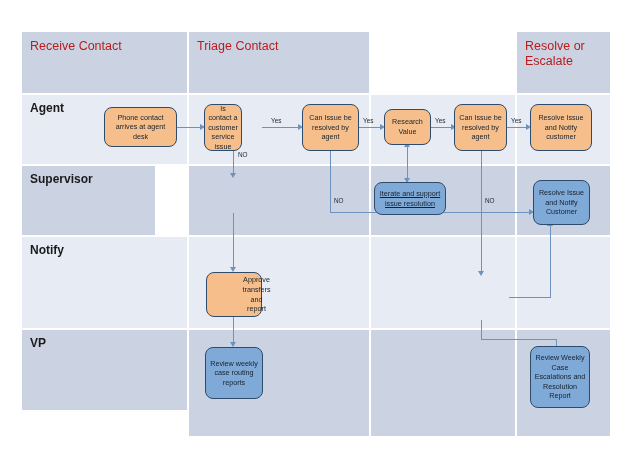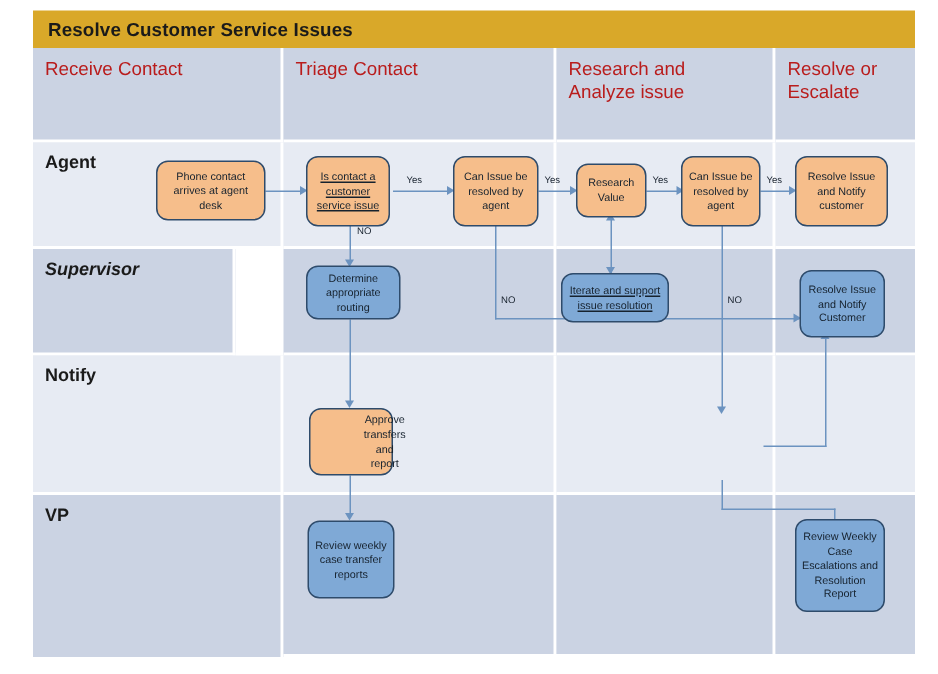--- a/index.html
+++ b/index.html
@@ -90,61 +90,55 @@
     color: #1a2430;
     font-family: "Liberation Sans", sans-serif;
     white-space: nowrap;
   }
 </style>
 </head>
 <body>
 
 <div id="canvas">
 
-  <div id="title-bar">
-    <span class="t">Resolve Customer Service Issues</span>
-  </div>
 
   <div id="grid">
 
     <div class="cell bg-a" style="left:0px;  top:0px; width:167px; height:63px;">
       <div class="phase-label">Receive Contact</div>
     </div>
     <div class="cell bg-a" style="left:167px;top:0px; width:182px; height:63px;">
       <div class="phase-label">Triage Contact</div>
-    </div>
-    <div class="cell bg-a" style="left:349px;top:0px; width:146px; height:63px;">
-      <div class="phase-label" style="width:120px;">Research and Analyze issue</div>
     </div>
     <div class="cell bg-a" style="left:495px;top:0px; width:93px;  height:63px; border-right:none;">
       <div class="phase-label" style="width:80px;">Resolve or Escalate</div>
     </div>
 
     <div class="cell bg-b" style="left:0px;  top:63px; width:167px; height:71px;">
       <div class="lane-label">Agent</div>
     </div>
     <div class="cell bg-b" style="left:167px;top:63px; width:182px; height:71px;"></div>
     <div class="cell bg-b" style="left:349px;top:63px; width:146px; height:71px;"></div>
     <div class="cell bg-b" style="left:495px;top:63px; width:93px;  height:71px; border-right:none;"></div>
 
-    <div class="cell bg-a" style="left:0px;  top:134px; width:135px; height:71px;font-style:italic;">
+    <div class="cell bg-a" style="left:0px;  top:134px; width:135px; height:71px;">
       <div class="lane-label">Supervisor</div>
     </div>
     <div class="cell bg-a" style="left:167px;top:134px; width:182px; height:71px;"></div>
     <div class="cell bg-a" style="left:349px;top:134px; width:146px; height:71px;"></div>
     <div class="cell bg-a" style="left:495px;top:134px; width:93px;  height:71px; border-right:none;"></div>
 
     <div class="cell bg-b" style="left:0px;  top:205px; width:167px; height:93px;">
       <div class="lane-label">Notify</div>
     </div>
     <div class="cell bg-b" style="left:167px;top:205px; width:182px; height:93px;"></div>
     <div class="cell bg-b" style="left:349px;top:205px; width:146px; height:93px;"></div>
     <div class="cell bg-b" style="left:495px;top:205px; width:93px;  height:93px; border-right:none;"></div>
 
-    <div class="cell bg-a" style="left:0px;  top:298px; width:167px; height:108px; border-bottom:none;">
+    <div class="cell bg-a" style="left:0px;  top:298px; width:167px; height:80px; border-bottom:none;">
       <div class="lane-label">VP</div>
     </div>
     <div class="cell bg-a" style="left:167px;top:298px; width:182px; height:106px; border-bottom:none;"></div>
     <div class="cell bg-a" style="left:349px;top:298px; width:146px; height:106px; border-bottom:none;"></div>
     <div class="cell bg-a" style="left:495px;top:298px; width:93px;  height:106px; border-right:none; border-bottom:none;"></div>
 
     <div class="ln hln" style="left:155px; top:95px; width:25px;"></div>
     <div class="arrow ar-r" style="left:178px; top:91.7px;"></div>
 
     <div class="ln hln" style="left:240px; top:95px; width:38px;"></div>
@@ -192,59 +186,56 @@
 
     <div class="ln vln" style="left:459px; top:288px; height:20px;"></div>
     <div class="ln hln" style="left:459px; top:307px; width:76px;"></div>
     <div class="ln vln" style="left:534px; top:307px; height:13px;"></div>
     <div class="arrow ar-d" style="left:530.8px; top:317px;"></div>
 
     <div class="node n-orange" style="left:82px;  top:75px; width:73px; height:40px;">
       <span>Phone contact arrives at agent desk</span>
     </div>
 
-    <div class="node n-orange" style="left:182px; top:72px; width:56px; height:47px;text-decoration:underline;">
+    <div class="node n-orange" style="left:182px; top:72px; width:38px; height:47px;">
       <span>Is contact a customer service issue</span>
     </div>
 
     <div class="node n-orange" style="left:280px; top:72px; width:57px; height:47px;">
       <span>Can Issue be resolved by agent</span>
     </div>
 
     <div class="node n-orange" style="left:362px; top:77px; width:47px; height:36px;">
       <span>Research Value</span>
     </div>
 
     <div class="node n-orange" style="left:432px; top:72px; width:53px; height:47px;">
       <span>Can Issue be resolved by agent</span>
     </div>
 
     <div class="node n-orange" style="left:508px; top:72px; width:62px; height:47px;">
       <span>Resolve Issue and Notify customer</span>
     </div>
 
-    <div class="node n-blue" style="left:182px; top:145px; width:63px; height:36px;">
-      <span>Determine appropriate routing</span>
-    </div>
 
     <div class="node n-blue" style="left:352px; top:150px; width:72px; height:33px;text-decoration:underline;">
       <span>Iterate and support issue resolution</span>
     </div>
 
     <div class="node n-blue" style="left:511px; top:148px; width:57px; height:45px;">
       <span>Resolve Issue and Notify Customer</span>
     </div>
 
     <div class="node n-orange" style="left:184px; top:240px; width:56px; height:45px;padding-left:48px;">
       <span>Approve transfers and report</span>
     </div>
 
 
     <div class="node n-blue" style="left:183px; top:315px; width:58px; height:52px;">
-      <span>Review weekly case transfer reports</span>
+      <span>Review weekly case routing reports</span>
     </div>
 
     <div class="node n-blue" style="left:508px; top:314px; width:60px; height:62px;">
       <span>Review Weekly Case Escalations and Resolution Report</span>
     </div>
 
   </div>
 </div>
 
 </body></html>

